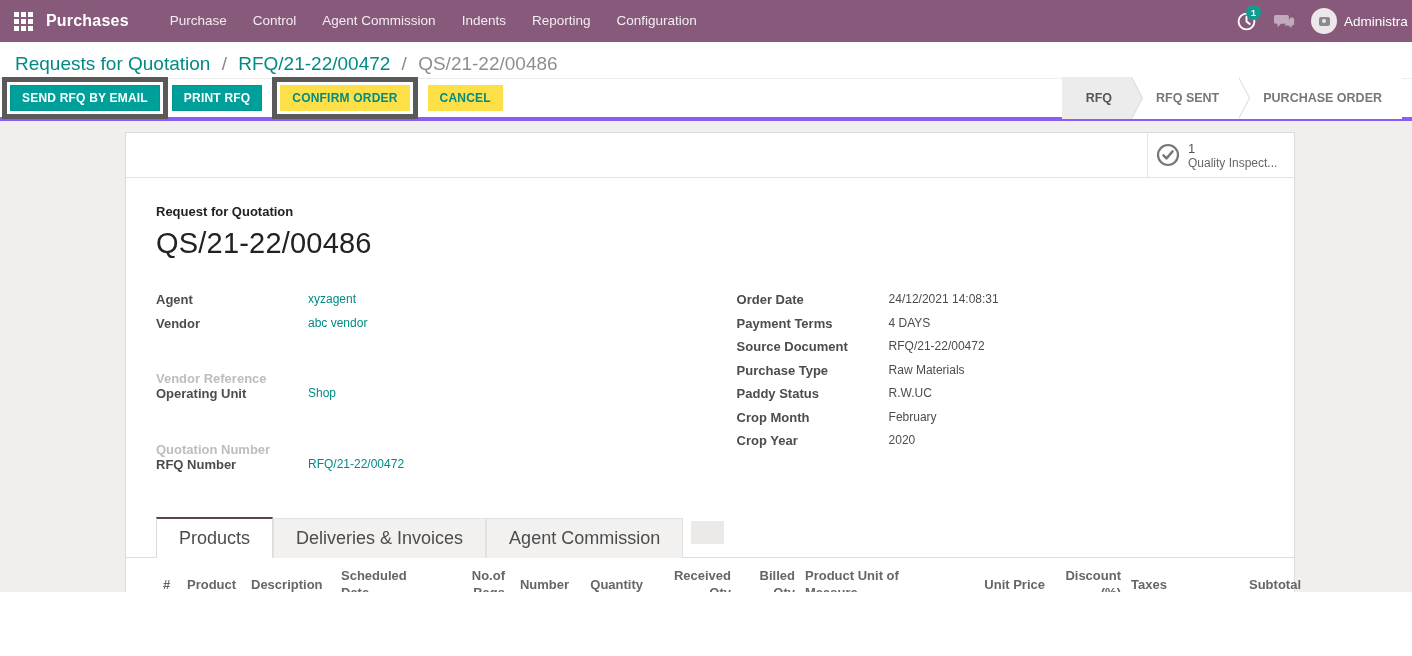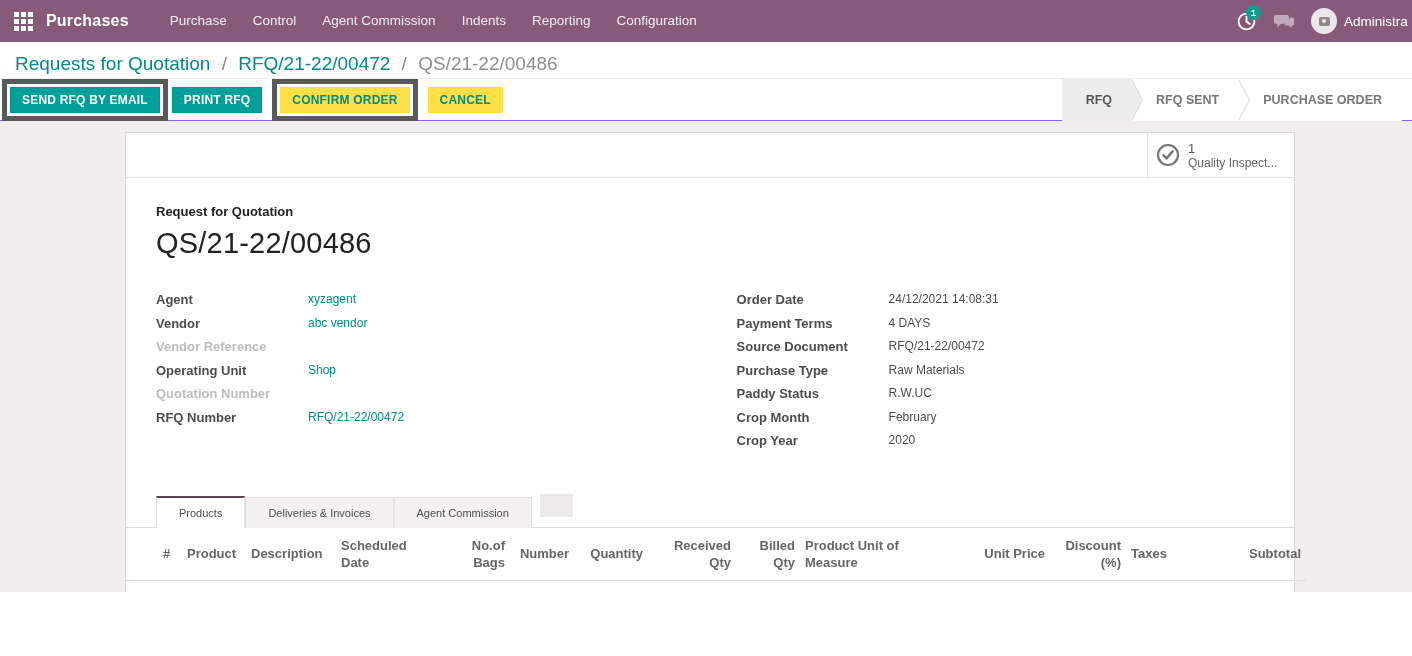--- a/index.html
+++ b/index.html
@@ -44,21 +44,21 @@
   .dropdown::after { content:""; display:inline-block; margin-left:5px; border-left:4px solid transparent;
     border-right:4px solid transparent; border-top:4px solid #4c4c4c; }
   .pager { margin-left:auto; display:flex; align-items:center; font-size:13px; color:#666; }
   .pager-value { margin-right:16px; }
   .chev { display:inline-block; width:8px; height:8px; border-top:2px solid #8699a8; border-right:2px solid #8699a8;
     cursor:pointer; }
   .chev.prev { transform:rotate(-135deg); margin-right:20px; }
   .chev.next { transform:rotate(45deg); margin-right:6px; }
 
   
-  .statusbar { height:43px; background:#fff; border-top:1px solid #eee; border-bottom:1px solid #8b5cf6;
+  .statusbar { height:43px; background:#fff; border-top:1px solid #eee; border-bottom:4px solid #8b5cf6;
     display:flex; align-items:center; padding:0; }
   .annotation-box { border:5px solid #595959; padding:3px; display:inline-flex; background:#fff; }
   .sb-left { display:flex; align-items:center; }
   .sb-btn { font-size:12px; font-weight:bold; padding:5px 11px; letter-spacing:.2px; cursor:pointer;
     border:1px solid transparent; white-space:nowrap; font-family:inherit; }
   .sb-btn.filled { background:#00A09A; color:#fff; border-color:#00968f; }
   .sb-btn.plain { background:#fde047; color:#018b84; }
   .gap4 { width:4px; } .gap10 { width:10px; }
   .sb-states { margin-left:auto; display:flex; align-items:stretch; height:42px; padding-right:10px; }
   .step { position:relative; display:flex; align-items:center; padding:0 20px 0 24px; font-size:12.5px;
@@ -82,27 +82,27 @@
 
   .sheet-body { padding:26px 30px 0 30px; }
   .form-subtitle { font-size:13px; font-weight:bold; color:#222; }
   .form-title { font-size:29px; color:#222; margin-top:8px; letter-spacing:.2px; }
 
   .field-cols { display:flex; margin-top:32px; }
   .fcol { width:48%; }
   .fcol.right { margin-left:4.8%; }
   .frow { display:flex; min-height:23.5px; align-items:flex-start; }
   .flabel { width:152px; flex:0 0 auto; font-size:13px; font-weight:bold; color:#4c4c4c; }
-  .flabel.muted { color:#bdbdbd; }
+  .flabel.muted { color:#bdbdbd;margin-top:32px; }
   .fvalue { font-size:12px; color:#4c4c4c; }
   .fvalue.link { color:#018b84; cursor:pointer; }
 
   
   .tabs { display:flex; align-items:flex-end; margin:37px 0 0 0; padding-left:30px; border-bottom:1px solid #dcdcdc; }
-  .tab { font-size:11px; color:#4c4c4c; padding:9px 22px; background:#f2f1f0; border:1px solid #e3e2e1;
+  .tab { font-size:18px; color:#4c4c4c; padding:9px 22px; background:#f2f1f0; border:1px solid #e3e2e1;
     border-bottom:none; cursor:pointer; margin-bottom:-1px; }
   .tab.active { background:#fff; border-top:2px solid #5d4455; border-left:1px solid #dcdcdc;
     border-right:1px solid #dcdcdc; position:relative; z-index:2; }
   .tab-stub { width:33px; height:23px; background:#eceae9; margin:0 0 10px 8px; align-self:center; }
 
   
   table.lines { border-collapse:collapse; width:100%; table-layout:fixed; }
   .lines th { font-size:13px; font-weight:bold; color:#666; padding:9px 5px; vertical-align:middle; line-height:17px; }
   .lines td { font-size:13px; color:#4c4c4c; padding:10px 5px; vertical-align:middle; line-height:17px; }
   .lines thead tr { border-bottom:1px solid #dcdcdc; }

